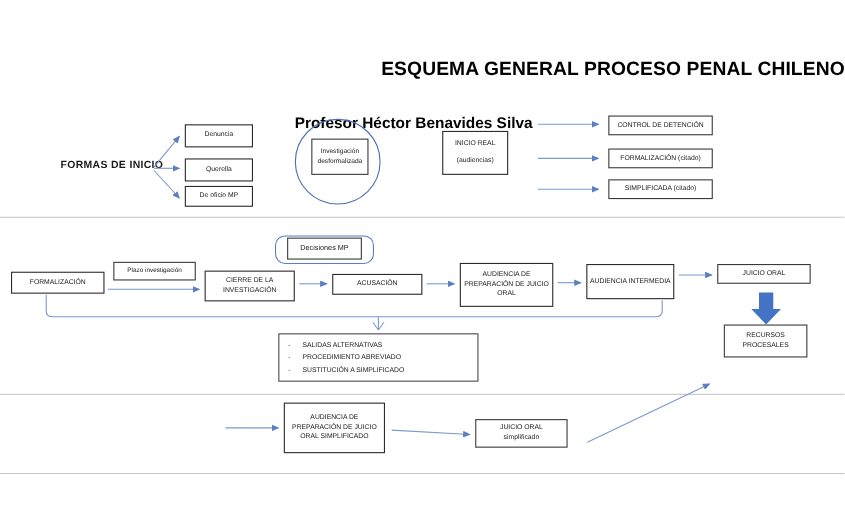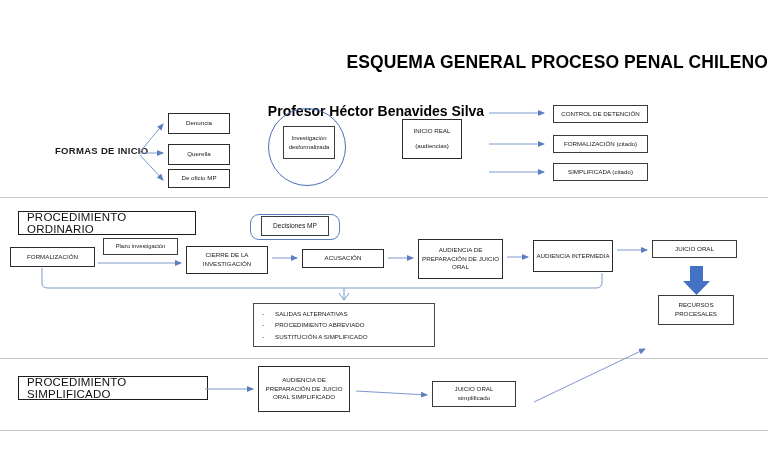--- a/index.html
+++ b/index.html
@@ -141,21 +141,20 @@
 
   <div class="abs box thick" style="left:402px; top:119px; width:60px; height:40px; flex-direction:column; gap:6px;">
     <span>INICIO REAL</span>
     <span>(audiencias)</span>
   </div>
 
   <div class="abs box" style="left:553px; top:105px; width:95px; height:18px;">CONTROL DE DETENCIÓN</div>
   <div class="abs box" style="left:553px; top:135px; width:95px; height:18px;">FORMALIZACIÓN (citado)</div>
   <div class="abs box" style="left:553px; top:163px; width:95px; height:18px;">SIMPLIFICADA (citado)</div>
 
-  <div class="abs section-box" style="left:18px; top:211px; width:178px; height:24px;">PROCEDIMIENTO ORDINARIO</div>
 
   <div class="abs capsule" style="left:250px; top:214px; width:90px; height:26px;"></div>
   <div class="abs box" style="left:261px; top:216px; width:68px; height:20px; font-size:6.6px;">Decisiones MP</div>
 
   <div class="abs box" style="left:103px; top:238px; width:75px; height:17px; font-size:5.8px;">Plazo investigación</div>
 
   <div class="abs box thick" style="left:10px; top:247px; width:85px; height:20px;">FORMALIZACIÓN</div>
 
   <div class="abs box thick" style="left:186px; top:246px; width:82px; height:28px;">CIERRE DE LA INVESTIGACIÓN</div>
 
@@ -177,21 +176,20 @@
     <div class="bullet-row">
       <span class="bullet-dash">-</span>
       <span>PROCEDIMIENTO ABREVIADO</span>
     </div>
     <div class="bullet-row">
       <span class="bullet-dash">-</span>
       <span>SUSTITUCIÓN A SIMPLIFICADO</span>
     </div>
   </div>
 
-  <div class="abs section-box" style="left:18px; top:376px; width:190px; height:24px;">PROCEDIMIENTO SIMPLIFICADO</div>
 
   <div class="abs box thick" style="left:258px; top:366px; width:92px; height:46px;">AUDIENCIA DE PREPARACIÓN DE JUICIO ORAL SIMPLIFICADO</div>
 
   <div class="abs box" style="left:432px; top:381px; width:84px; height:26px; flex-direction:column;">
     <span>JUICIO ORAL</span>
     <span>simplificado</span>
   </div>
 
   <svg class="overlay" viewBox="0 0 768 466" xmlns="http://www.w3.org/2000/svg">
     <defs>

